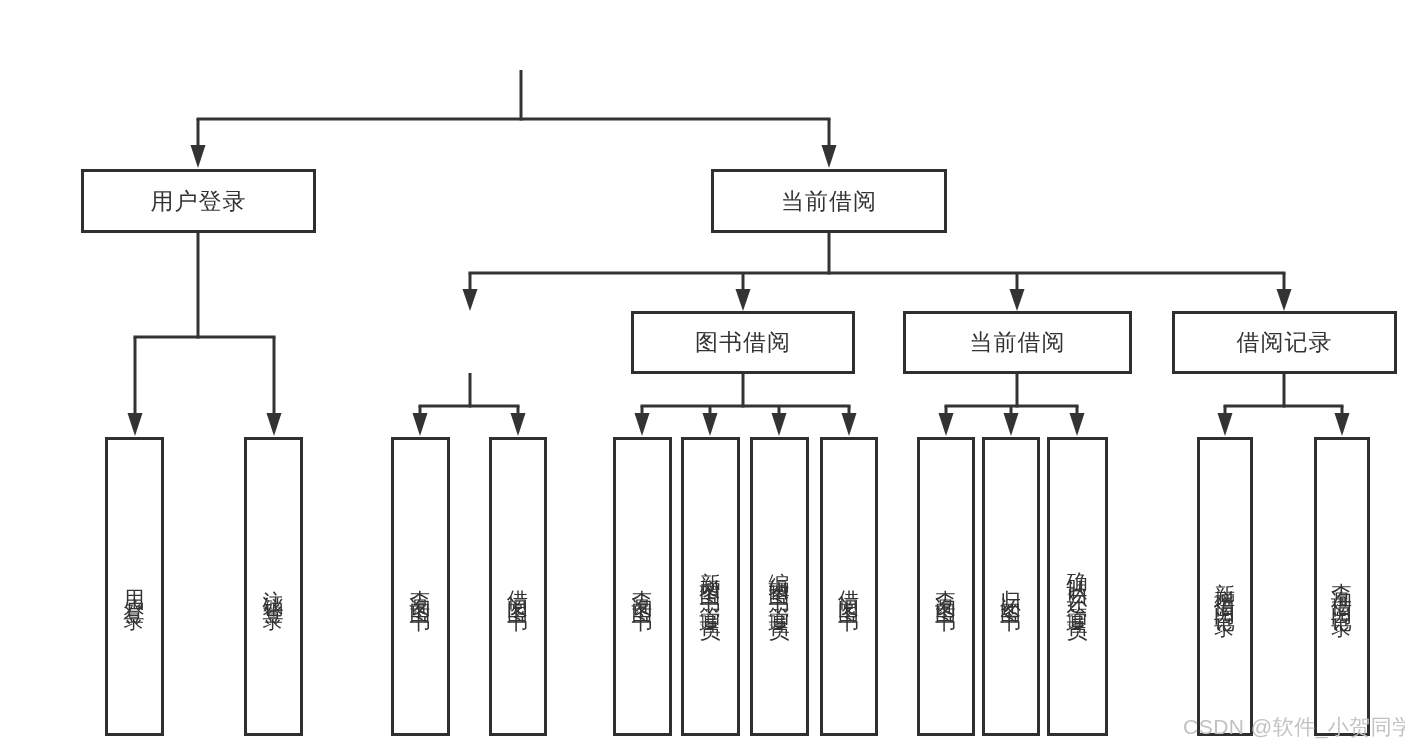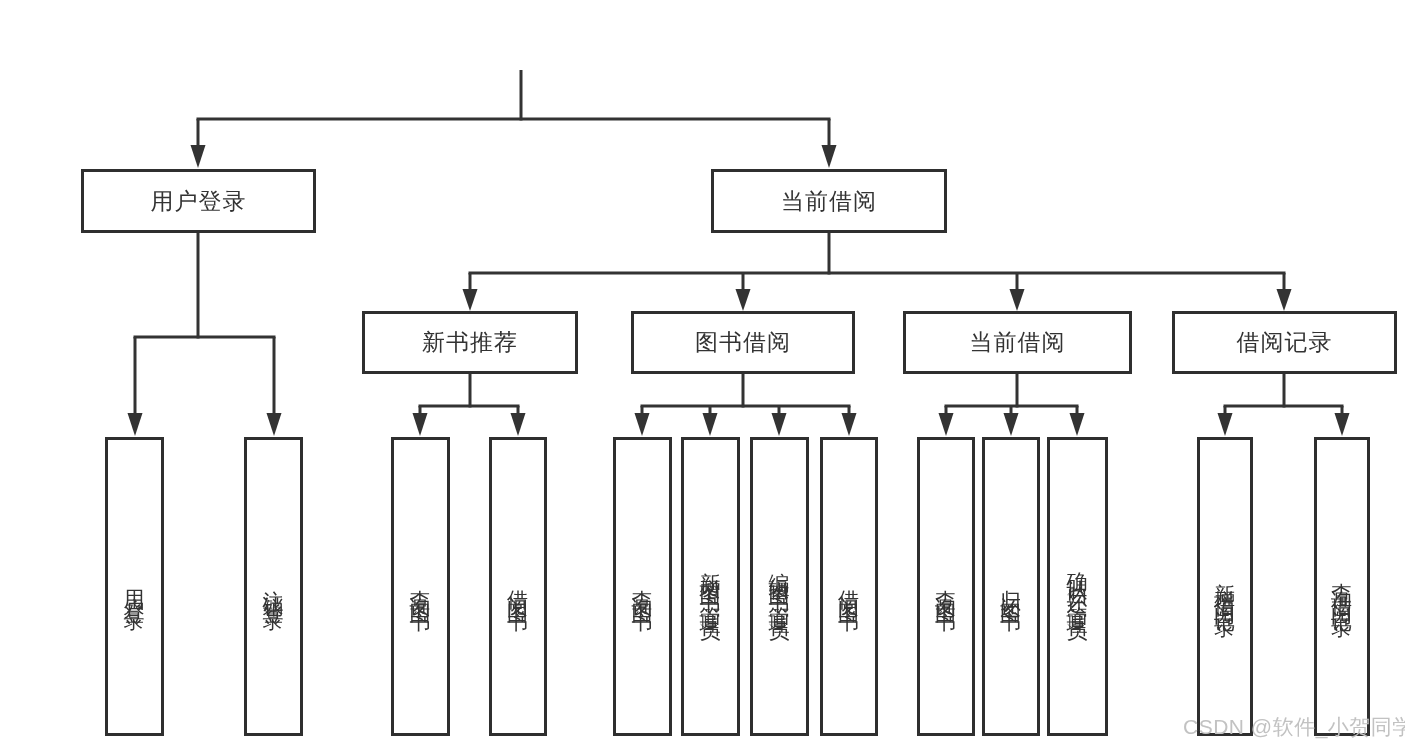--- a/index.html
+++ b/index.html
@@ -114,23 +114,20 @@
   </svg>
 
 
   <div class="box h" style="left:81px; top:169px; width:235px; height:64px;">
     <span>用户登录</span>
   </div>
   <div class="box h" style="left:711px; top:169px; width:236px; height:64px;">
     <span>当前借阅</span>
   </div>
 
-  <div class="box h" style="left:362px; top:311px; width:216px; height:63px;">
-    <span>新书推荐</span>
-  </div>
   <div class="box h" style="left:631px; top:311px; width:224px; height:63px;">
     <span>图书借阅</span>
   </div>
   <div class="box h" style="left:903px; top:311px; width:229px; height:63px;">
     <span>当前借阅</span>
   </div>
   <div class="box h" style="left:1172px; top:311px; width:225px; height:63px;">
     <span>借阅记录</span>
   </div>
 

